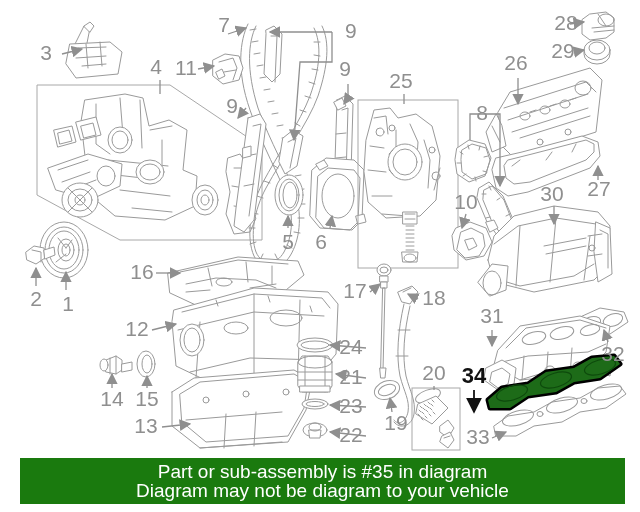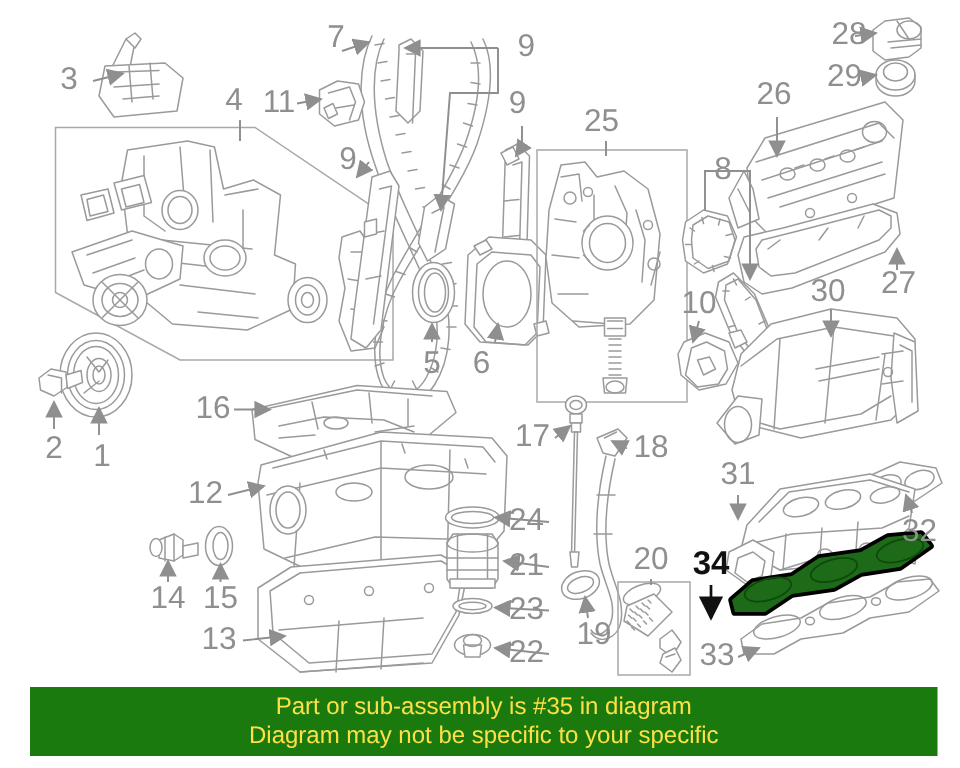--- a/index.html
+++ b/index.html
@@ -14,21 +14,21 @@
   .leadblk{fill:none;stroke:#111;stroke-width:1.8;}
   .num{fill:#8f8f8f;font-family:"Liberation Sans",sans-serif;font-size:21px;
        font-weight:400;dominant-baseline:middle;}
   .num-hi{fill:#111;font-size:22px;font-weight:700;}
   .hl-fill{fill:#1d6b18;stroke:#000;stroke-width:5;stroke-linejoin:round;}
   .hl-top{fill:#1d6b18;stroke:none;}
   .hl-in{fill:none;stroke:#0d4a0c;stroke-width:1.2;}
   #banner{position:absolute;left:20px;top:458px;width:605px;height:46px;
           background:#1a7a0e;display:flex;flex-direction:column;
           align-items:center;justify-content:center;}
-  #banner div{color:#fde047;font-size:16px;line-height:19px;
+  #banner div{color:#ffffff;font-size:19px;line-height:19px;
               font-family:"Liberation Sans",sans-serif;white-space:nowrap;text-align:right;}
 </style>
 </head>
 <body>
 
 <div id="stage">
 
   <svg id="art" viewBox="0 0 640 512">
 
     <g>
@@ -478,16 +478,16 @@
       <text class="num" x="351" y="436" text-anchor="middle">22</text>
       <text class="num" x="492" y="317" text-anchor="middle">31</text>
       <text class="num" x="613" y="355" text-anchor="middle">32</text>
       <text class="num" x="478" y="438" text-anchor="middle">33</text>
       <text class="num num-hi" x="474" y="377" text-anchor="middle">34</text>
     </g>
   </svg>
 
   <div id="banner">
     <div>Part or sub-assembly is #35 in diagram</div>
-    <div>Diagram may not be specific to your specific</div>
+    <div>Diagram may not be diagram to your vehicle</div>
   </div>
 
 </div>
 
 </body></html>

